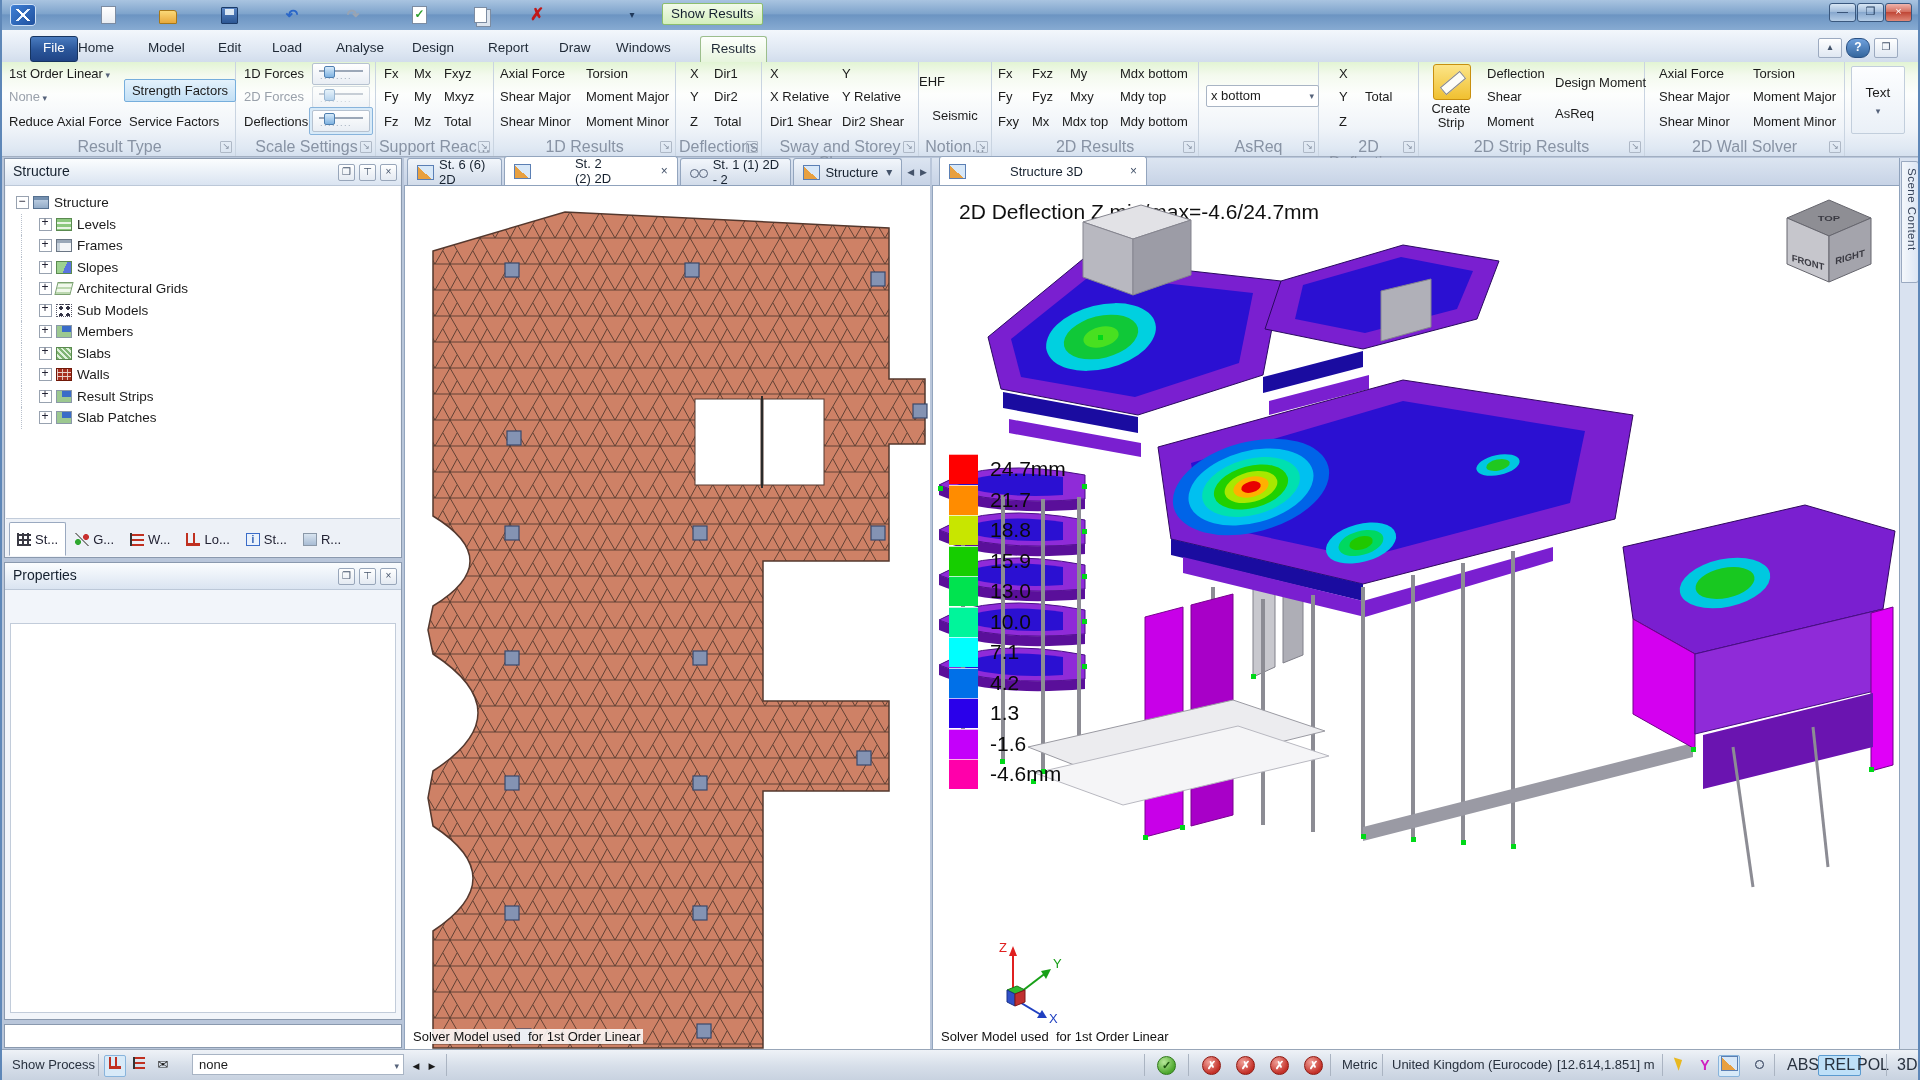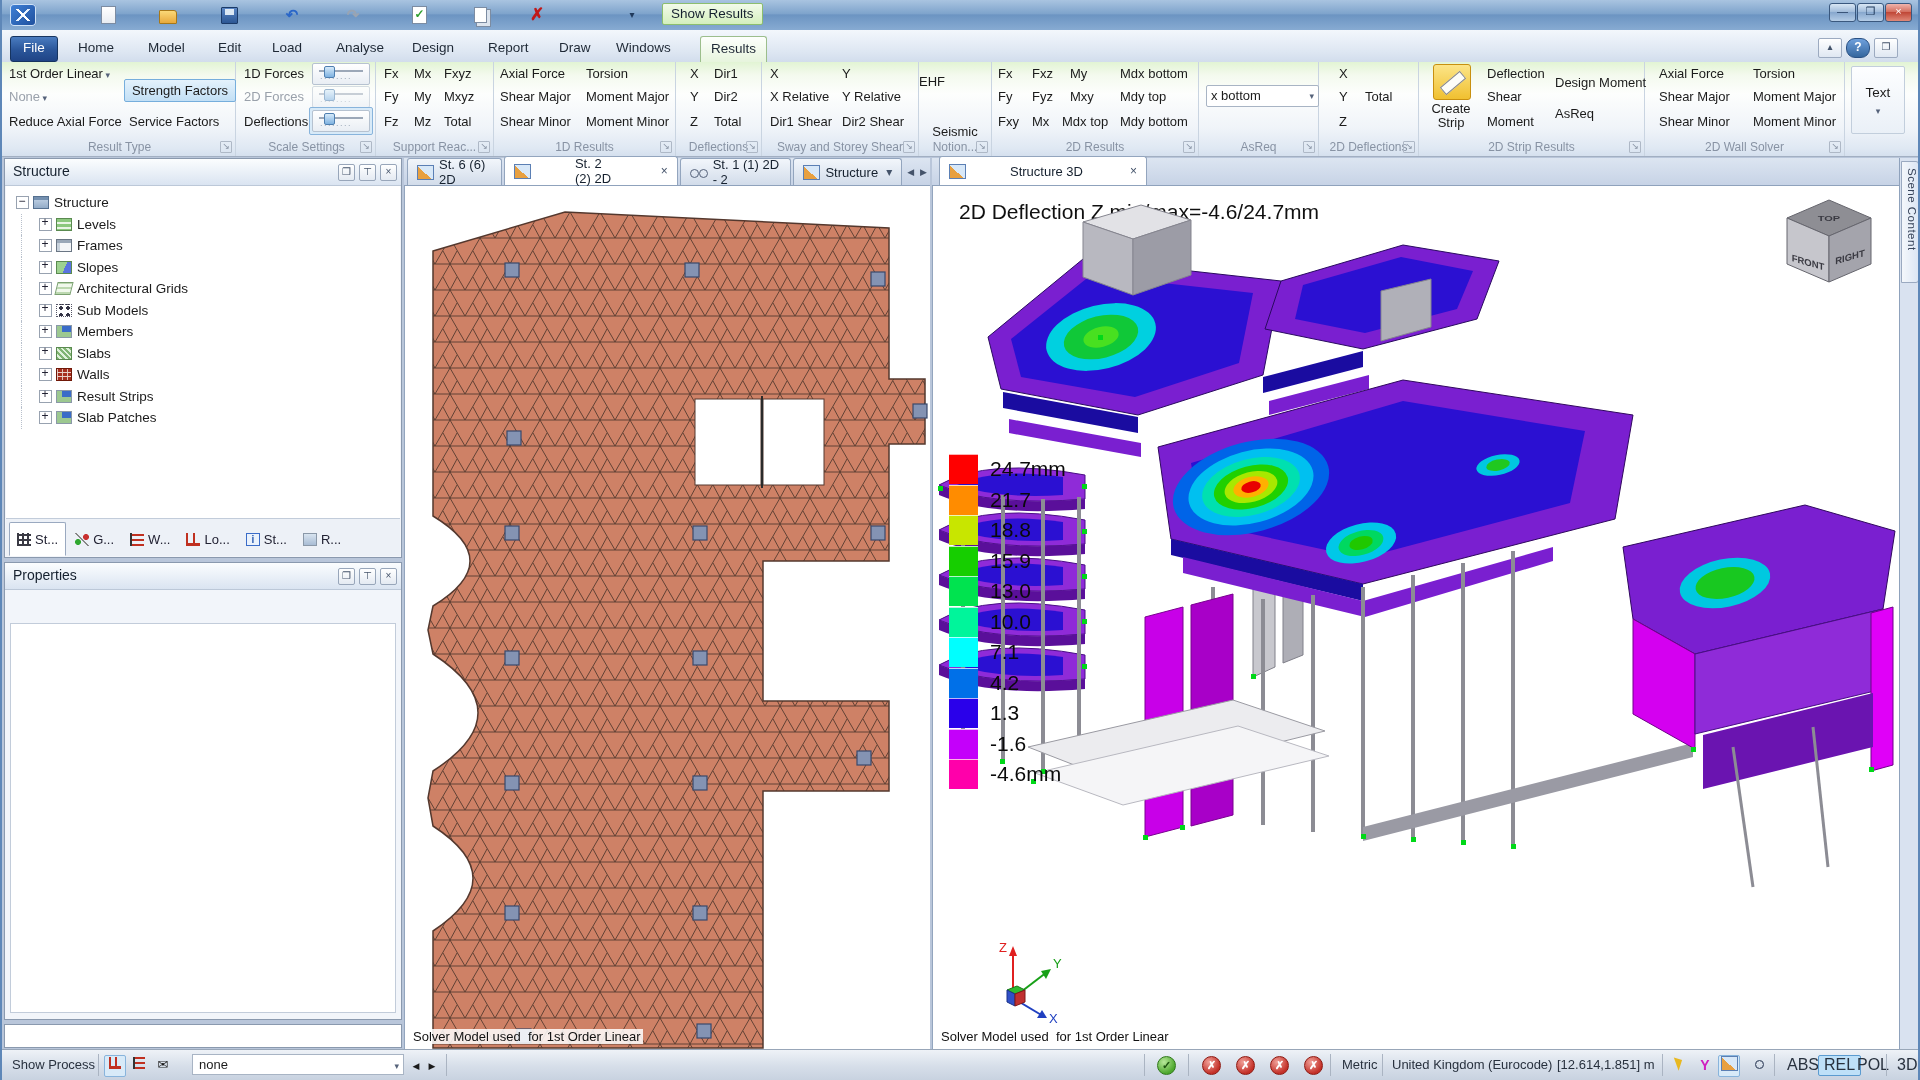--- a/index.html
+++ b/index.html
@@ -48,21 +48,21 @@
   .mrbtn{position:absolute;top:8px;width:22px;height:18px;border:1px solid #9CAAC0;border-radius:2px;
          background:linear-gradient(#FFF,#DFE7F2);text-align:center;line-height:16px;font-size:10px;color:#44536A;}
   .mrbtn.help{color:#FFF;background:linear-gradient(#6FA0DC,#35679E);font-weight:bold;font-size:12px;border-color:#2A5184;border-radius:9px;}
 
   
   .ribbon{position:absolute;left:0;top:62px;width:100%;height:94px;
           background:linear-gradient(#E2F4D4 0%,#F4FAEE 14%,#FDFEFD 34%,#F0F4F9 70%,#DFE8F3 92%,#D5E0EE 100%);
           border-bottom:1px solid #A2AFC2;}
   .rgroup{position:absolute;top:0;height:94px;border-right:1px solid #C9D4E1;box-sizing:border-box;}
   .glabel{position:absolute;left:0;right:0;bottom:1px;height:16px;line-height:16px;text-align:center;
-          font-size:12px;color:#8893A4;}
+          font-size:16px;color:#8893A4;}
   .glaunch{position:absolute;right:3px;bottom:3px;font-size:9px;color:#8893A4;width:10px;height:10px;
            border:1px solid #AEB8C6;border-radius:1px;line-height:9px;text-align:center;}
   .ri{position:absolute;font-size:13px;white-space:nowrap;}
   .gray{color:#9AA1AB;}
   .carat::after{content:" ▾";font-size:9px;color:#55627A;}
   .hibtn{position:absolute;background:linear-gradient(#E4F2FC,#C2DFF5);border:1px solid #76AEDC;border-radius:2px;
          text-align:center;font-size:13px;}
   .slider{position:absolute;width:56px;height:20px;border:1px solid #B6C2D0;background:linear-gradient(#FFF,#E9EEF4);border-radius:2px;}
   .slider::before{content:"";position:absolute;left:6px;right:6px;top:6px;height:2px;background:#9CA8B8;}
   .slider::after{content:"........";position:absolute;left:7px;top:7px;font-size:9px;letter-spacing:1.5px;color:#9AA6B6;}
@@ -200,21 +200,21 @@
       </span>
     <span class="qbtn qa-del" style="left:525px">✗</span>
     <span class="qbtn qa-more" style="left:620px">▾</span>
     <span class="screentip" style="left:660px">Show Results</span>
     <span class="wb" style="right:62px">—</span>
     <span class="wb" style="right:34px">❐</span>
     <span class="wb close" style="right:6px">×</span>
   </div>
 
   <div class="menubar">
-    <span class="mtab file" style="left:8px">File</span>
+    <span class="mtab file" style="left:28px">File</span>
     <span class="mtab" style="left:72px">Home</span>
     <span class="mtab" style="left:142px">Model</span>
     <span class="mtab" style="left:212px">Edit</span>
     <span class="mtab" style="left:266px">Load</span>
     <span class="mtab" style="left:330px">Analyse</span>
     <span class="mtab" style="left:406px">Design</span>
     <span class="mtab" style="left:482px">Report</span>
     <span class="mtab" style="left:553px">Draw</span>
     <span class="mtab" style="left:610px">Windows</span>
     <span class="mtab results" style="left:698px">Results</span>
@@ -295,21 +295,21 @@
       <span class="ri" style="left:8px;top:27px">X Relative</span>
       <span class="ri" style="left:80px;top:27px">Y Relative</span>
       <span class="ri" style="left:8px;top:52px">Dir1 Shear</span>
       <span class="ri" style="left:80px;top:52px">Dir2 Shear</span>
       <span class="glabel">Sway and Storey Shear</span>
       <span class="glaunch">↘</span>
     </div>
 
     <div class="rgroup" style="left:917px;width:73px">
       <span class="ri" style="left:0;top:12px;width:100%;">EHF</span>
-      <span class="ri" style="left:0;top:62px;width:100%;text-align:center">Seismic</span>
+      <span class="ri" style="left:0;top:46px;width:100%;text-align:center">Seismic</span>
       <span class="glabel">Notion...</span>
       <span class="glaunch">↘</span>
     </div>
 
     <div class="rgroup" style="left:990px;width:207px">
       <span class="ri" style="left:6px;top:4px">Fx</span>
       <span class="ri" style="left:40px;top:4px">Fxz</span>
       <span class="ri" style="left:78px;top:4px">My</span>
       <span class="ri" style="left:128px;top:4px">Mdx bottom</span>
       <span class="ri" style="left:6px;top:27px">Fy</span>

